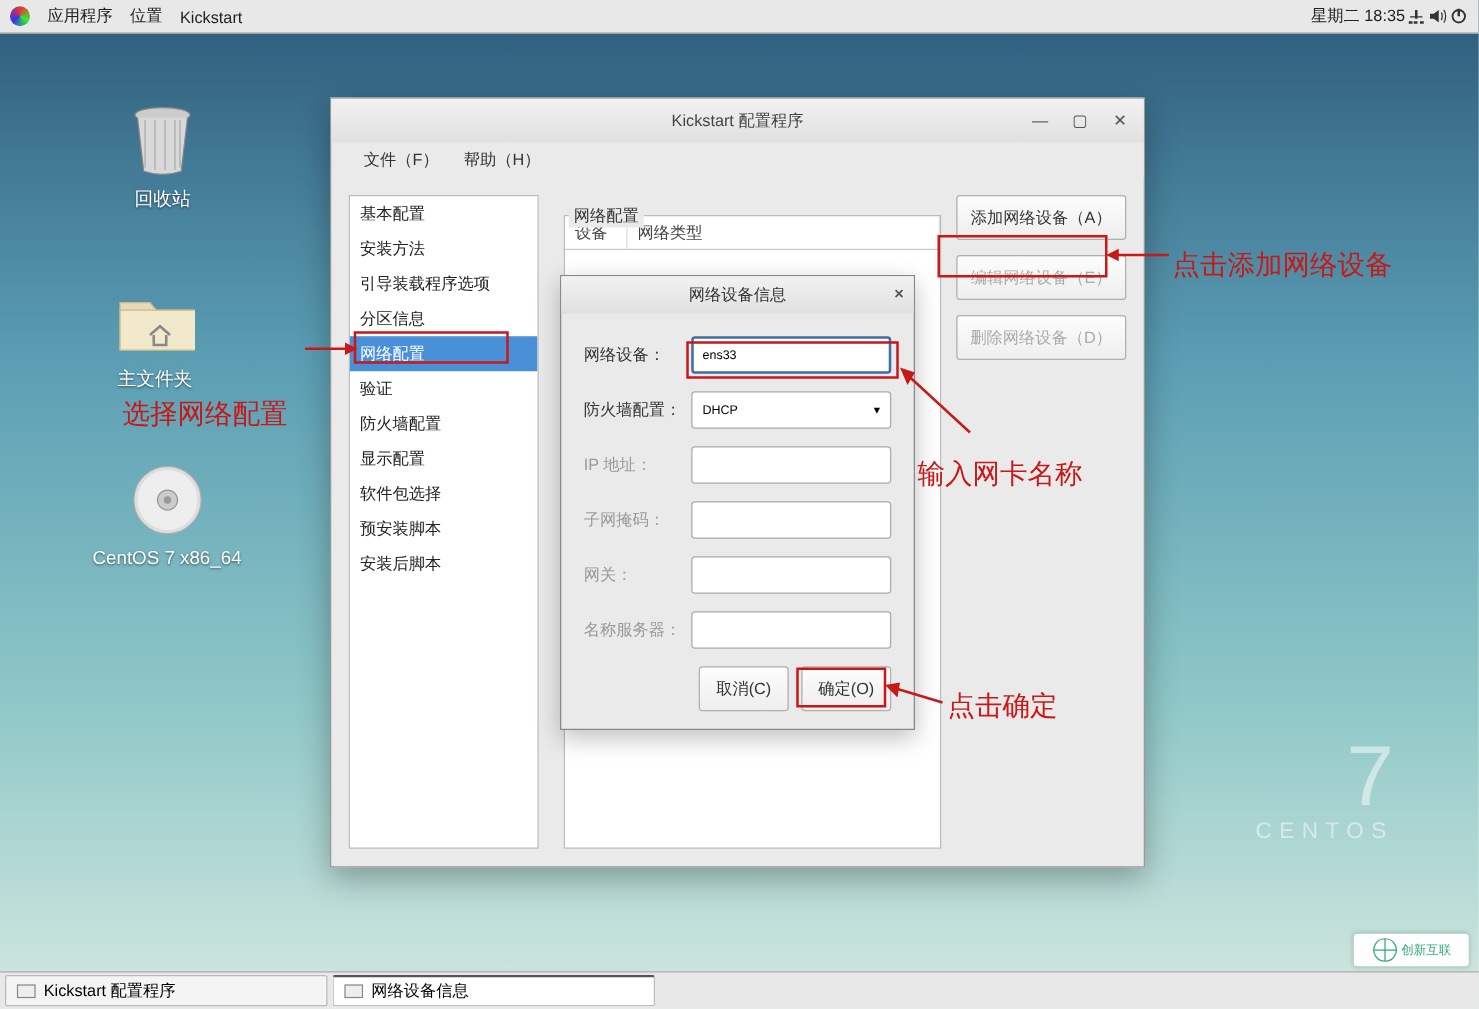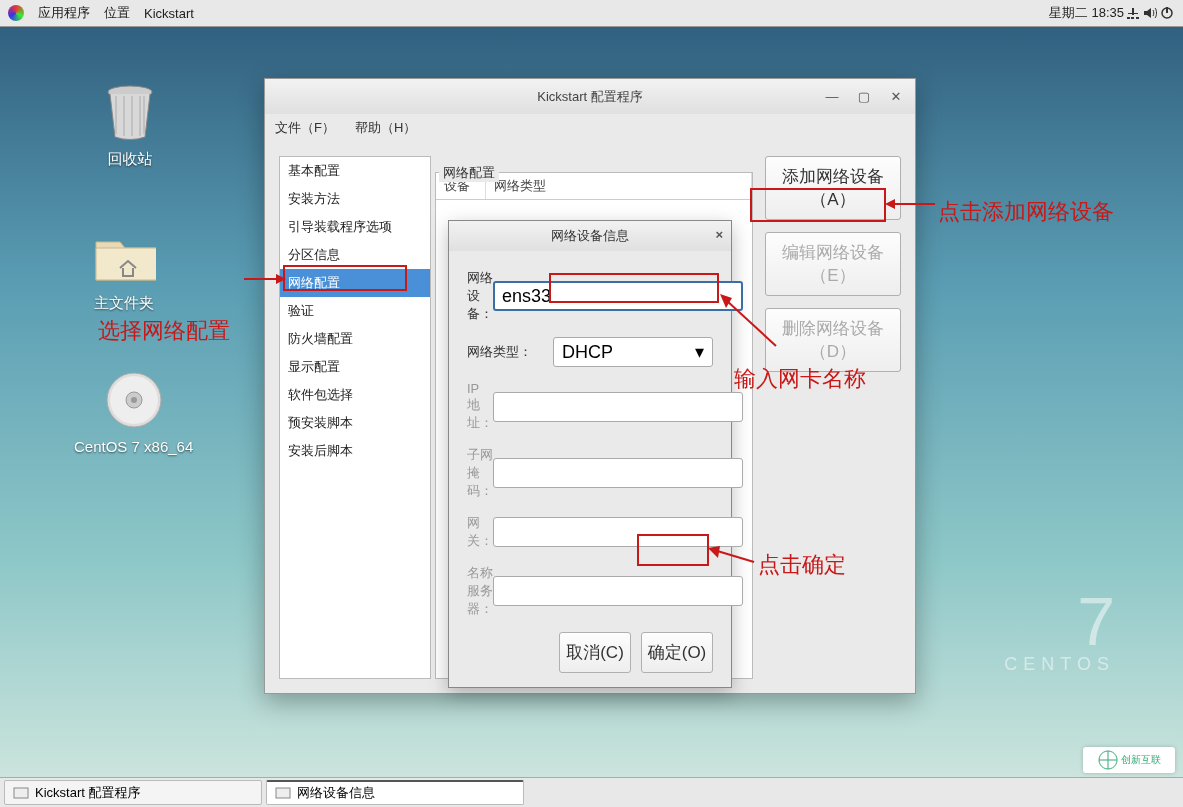--- a/index.html
+++ b/index.html
@@ -20,45 +20,45 @@
 
 .anno { position: absolute; color: #c81818; font-family: "SimSun", serif; font-size: 22px; white-space: nowrap; }
 .red-box { position: absolute; border: 2px solid #c81818; pointer-events: none; }
 .arrow { position: absolute; }
 
 
 .window { position: absolute; background: #eaeaea; border: 1px solid #999; box-shadow: 0 8px 24px rgba(0,0,0,.3); }
 .titlebar { height: 35px; display: flex; align-items: center; justify-content: center; background: linear-gradient(#f2f2f2,#e0e0e0); position: relative; color: #444; }
 .win-btns { position: absolute; right: 4px; top: 4px; display: flex; gap: 2px; }
 .win-btn { width: 30px; height: 26px; display: flex; align-items: center; justify-content: center; cursor: pointer; color: #555; }
-.menubar { height: 28px; display: flex; align-items: center; padding: 0 10px; gap: 20px; background: #eaeaea; color: #333; }
+.menubar { height: 28px; display: flex; align-items: center; padding: 0 10px; gap: 20px; background: #eaeaea; color: #333; margin-left: 16px; }
 .menubar span { cursor: pointer; }
-.win-body { display: flex; padding: 14px; gap: 4px; height: calc(100% - 63px); }
+.win-body { display: flex; padding: 14px; gap: 20px; height: calc(100% - 63px); }
 .sidebar { width: 152px; background: #fff; border: 1px solid #bbb; overflow: auto; }
 .sb-item { padding: 5px 8px; cursor: pointer; color: #222; }
 .sb-item.active { background: #4a90d9; color: #fff; }
 .main { flex: 1; display: flex; gap: 12px; }
 .main-left { flex: 1; display: flex; flex-direction: column; }
 .fieldset-label { background: #eaeaea; color: #333; padding: 0 4px; font-size:13px; position:relative; top:8px; left:4px; width:fit-content;}
 .table-box { background: #fff; border: 1px solid #bbb; flex: 1; margin-top:-2px;}
 .th-row { display:flex; border-bottom:1px solid #ccc; }
 .th { padding: 4px 8px; border-right:1px solid #ddd; color:#444; }
 .btn-col { display:flex; flex-direction:column; gap:12px; width:136px; }
-.btn { background: linear-gradient(#fdfdfd,#eee); border:1px solid #b0b0b0; border-radius:3px; padding: 8px 4px; text-align:center; cursor:pointer; color:#333; font-size:17px;}
+.btn { background: linear-gradient(#fdfdfd,#eee); border:1px solid #b0b0b0; border-radius:3px; padding: 8px 4px; text-align:center; cursor:pointer; color:#333; font-size:13px;}
 .btn.dis { color:#aaa; }
 
 
 .dialog { position:absolute; background:#eaeaea; border:1px solid #888; box-shadow:0 6px 18px rgba(0,0,0,.25); }
 .dialog .titlebar { height: 30px; font-weight:normal; color:#333; }
 .dlg-close { position:absolute; right:8px; top:6px; cursor:pointer; color:#555; font-weight:bold;}
 .dlg-body { padding: 18px 18px 14px; }
 .field { display:flex; align-items:center; margin-bottom:14px; }
 .field-label { width: 86px; color:#333; font-size:13px; }
 .field-label.dis { color:#999; }
-.field input, .field .combo { flex:1; height:30px; border:1px solid #aaa; border-radius:3px; padding:0 8px; background:#fff; font-size:18px; }
+.field input, .field .combo { flex:1; height:30px; border:1px solid #aaa; border-radius:3px; padding:0 8px; background:#fff; font-size:10px; }
 .field input.focused { border:2px solid #3b6ea5; padding:0 7px; }
 .combo { display:flex; align-items:center; justify-content:space-between; background:linear-gradient(#fcfcfc,#eee); cursor:pointer;}
 .dlg-actions { display:flex; justify-content:flex-end; gap:10px; margin-top:6px; }
 
 
 .taskbar { position:absolute; left:0; right:0; bottom:0; height:30px; background:#e8e8e8; border-top:1px solid #aaa; display:flex; align-items:stretch; padding:2px 4px; gap:4px;}
 .task { display:flex; align-items:center; gap:6px; padding:0 8px; border:1px solid #bbb; border-radius:2px; background:#f4f4f4; cursor:pointer; font-size:13px; width:258px;}
 .task.active { background:#fff; border-top:2px solid #555; }
 .watermark { position:absolute; right:8px; bottom:34px; width:92px; height:26px; background:#fff; border-radius:3px; display:flex; align-items:center; justify-content:center; color:#3a7; font-size:10px; box-shadow:0 0 4px rgba(0,0,0,.2);}
 .centos7 { position:absolute; right:68px; bottom:132px; color:#fff; opacity:.5; font-size:18px; letter-spacing:6px; text-align:right;}
@@ -177,21 +177,21 @@
   <div class="titlebar">
     <span>网络设备信息</span>
     <span class="dlg-close">×</span>
   </div>
   <div class="dlg-body">
     <div class="field">
       <span class="field-label">网络设备：</span>
       <input class="focused" value="ens33" style="">
     </div>
     <div class="field">
-      <span class="field-label">网络类型：</span>
+      <span class="field-label">防火墙配置：</span>
       <div class="combo">
         <span>DHCP</span>
         <span>▾</span>
       </div>
     </div>
     <div class="field">
         <span class="field-label dis">IP 地址：</span>
         <input disabled="" style="">
       </div>
     <div class="field">

